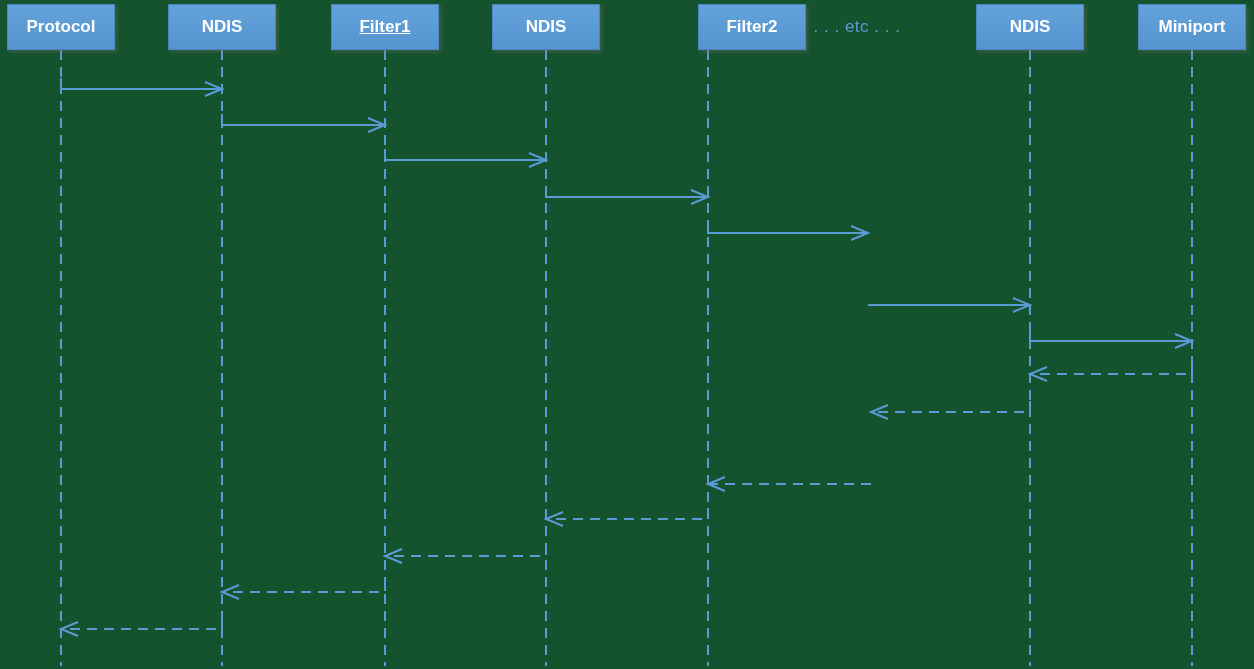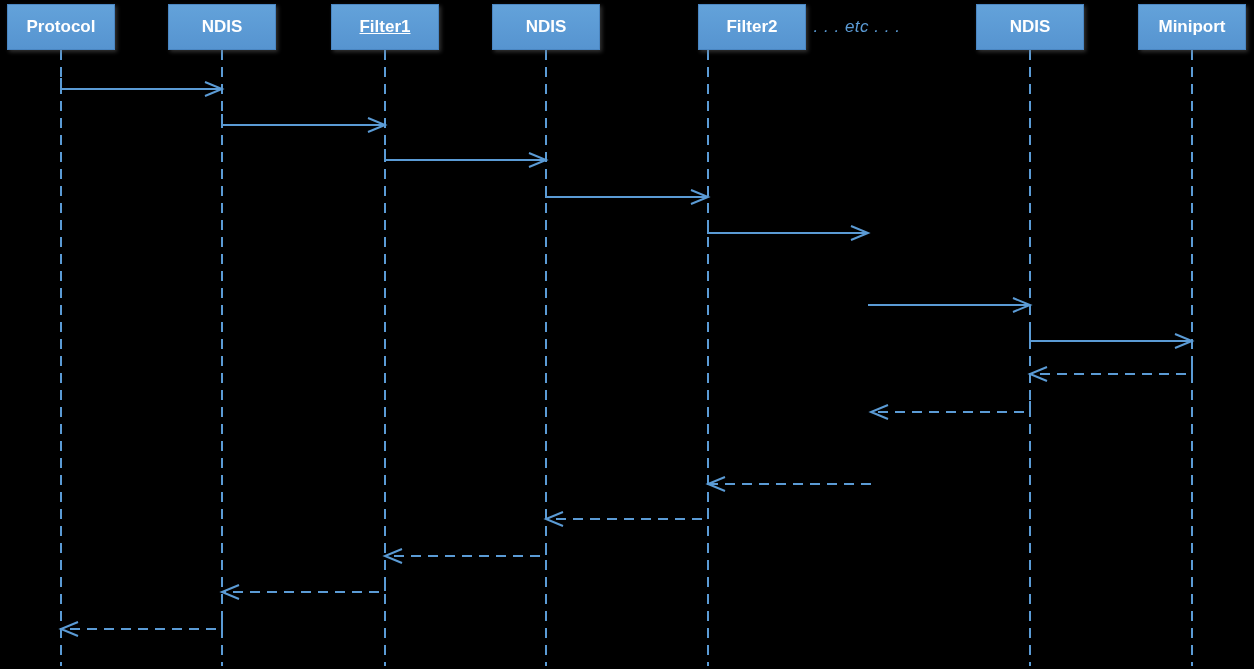--- a/index.html
+++ b/index.html
@@ -1,20 +1,20 @@
 <!DOCTYPE html>
 <html><head>
 <meta charset="utf-8">
 <style>
   html, body { margin: 0; padding: 0; background: #ffffff; }
   .canvas {
     position: relative;
     width: 1254px;
     height: 669px;
-    background: #000000;
+    background: #14532d;
     overflow: hidden;
     font-family: "Liberation Sans", sans-serif;
   }
   .header-box {
     position: absolute;
     width: 108px;
     height: 46px;
     box-sizing: border-box;
     background: linear-gradient(180deg, #63a2da 0%, #5694d0 100%);
     border: 1px solid #4a86c2;
@@ -91,21 +91,21 @@
       </div>
       <div class="header-box" style="left: 331px; top: 4px; width: 108px; height: 46px; text-decoration: underline;">
         <span>Filter1</span>
       </div>
       <div class="header-box" style="left: 492px; top: 4px; width: 108px; height: 46px;">
         <span>NDIS</span>
       </div>
       <div class="header-box" style="left: 654px; top: 4px; width: 108px; height: 46px; margin-left: 44px;">
         <span>Filter2</span>
       </div>
-      <div class="etc-label" style="left: 857px; top: 27px; font-style: italic;">. . . etc . . .</div>
+      <div class="etc-label" style="left: 857px; top: 27px;">. . . etc . . .</div>
       <div class="header-box" style="left: 976px; top: 4px; width: 108px; height: 46px;">
         <span>NDIS</span>
       </div>
       <div class="header-box" style="left: 1138px; top: 4px; width: 108px; height: 46px; justify-content: center;">
         <span>Miniport</span>
       </div>
     </div>
 </div>
 
 </body></html>

